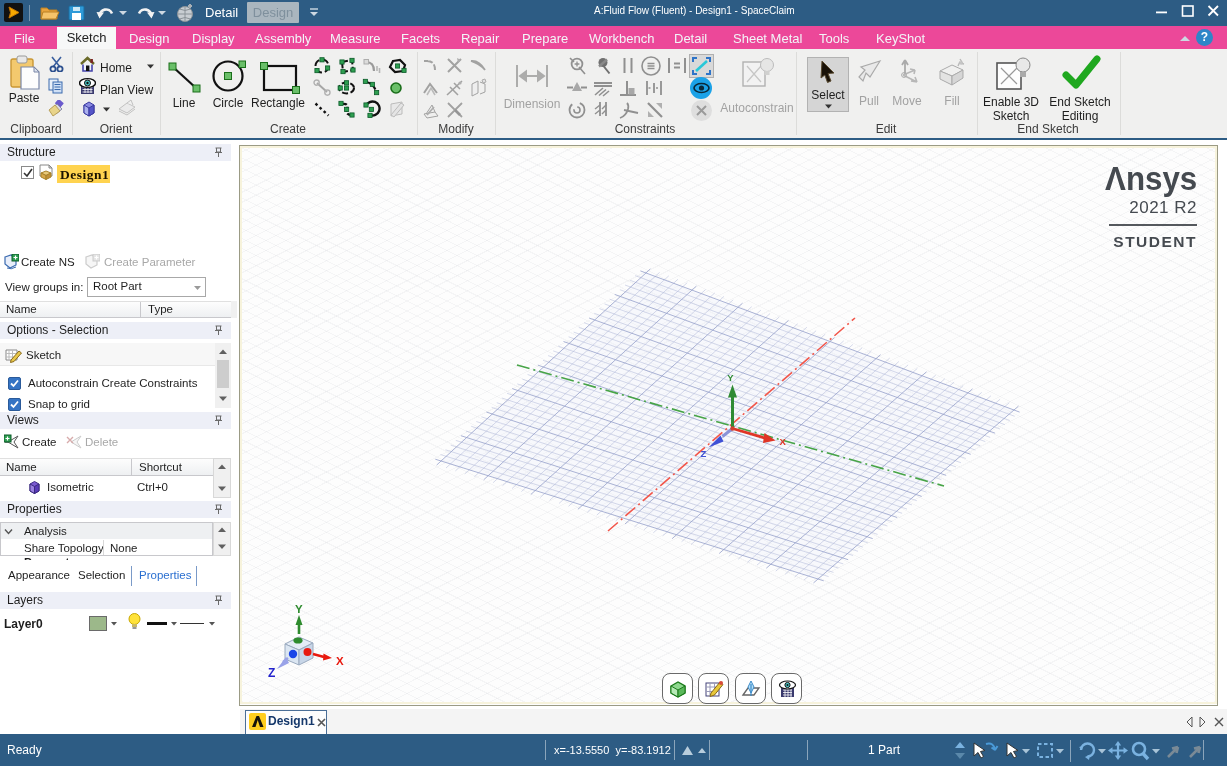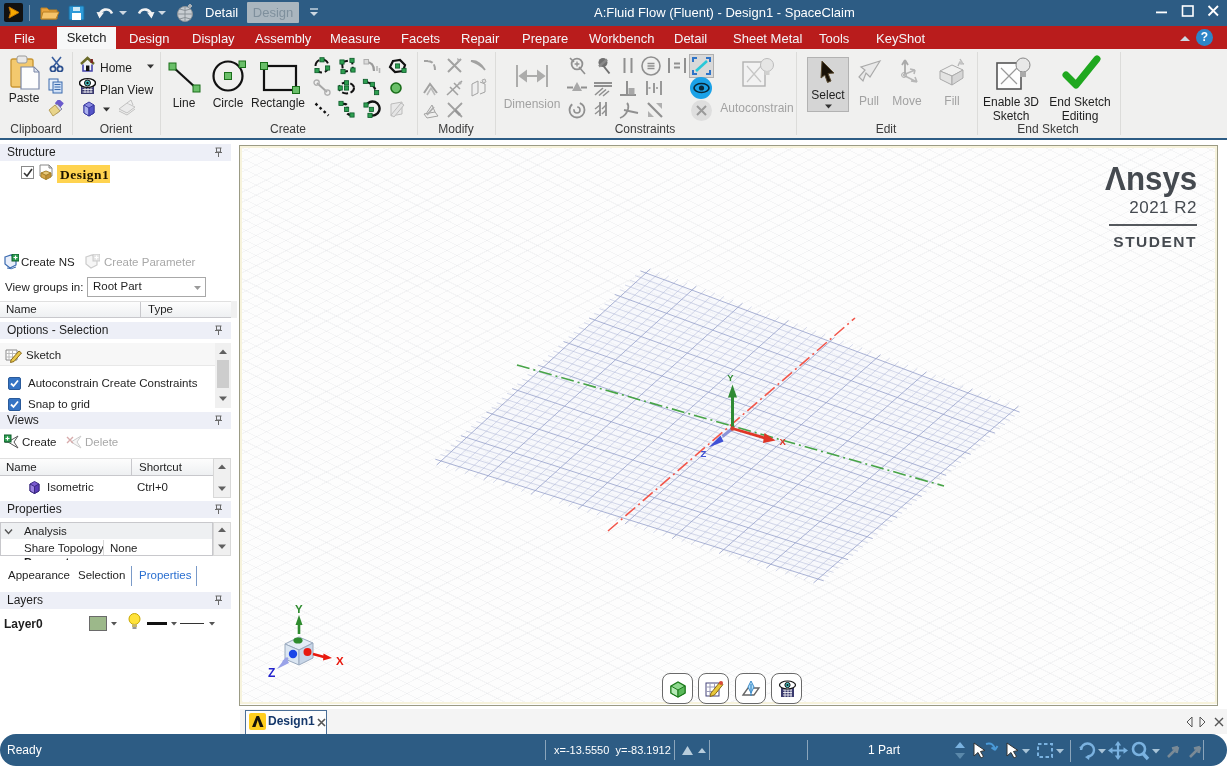--- a/index.html
+++ b/index.html
@@ -1,34 +1,34 @@
 <!DOCTYPE html>
 <html><head><meta charset="utf-8">
 <style>
 *{margin:0;padding:0;box-sizing:border-box;}
 body{width:1227px;height:766px;overflow:hidden;font-family:"Liberation Sans",sans-serif;position:relative;background:#fff;}
 .abs{position:absolute;}
 #titlebar{left:0;top:0;width:1227px;height:26px;background:#2d5c84;}
-#menubar{left:0;top:26px;width:1227px;height:23px;background:#b91c1c;}
+#menubar{left:0;top:26px;width:1227px;height:23px;background:#ec4899;}
 .mtab{position:absolute;top:5px;color:#f2f5f8;font-size:13px;}
 #ribbon{left:0;top:49px;width:1227px;height:89px;background:#f0f0ef;}
 #ribbon .sep{position:absolute;top:3px;width:1px;height:83px;background:#dcdcda;}
 .glabel{position:absolute;top:73px;font-size:12px;color:#3c3c3c;text-align:center;}
 .btnlabel{position:absolute;font-size:12px;color:#1e1e1e;text-align:center;}
 .btnlabel.gray{color:#a2a2a2;}
 #blueline{left:0;top:138px;width:1227px;height:2px;background:#2d5c84;}
 #leftpanel{left:0;top:140px;width:237px;height:594px;background:#fff;}
 .phead{position:absolute;left:0;width:231px;height:17px;background:#edeff7;color:#1e1e1e;font-size:12px;padding-left:7px;line-height:17px;}
 .pin{position:absolute;right:8px;top:3px;width:9px;height:11px;}
 .smalltxt{font-size:11.5px;color:#1e1e1e;}
 #viewport{left:239px;top:145px;width:979px;height:561px;border:1px solid #9b9b85;background:#fdfdfd;}
 #vpinner{position:absolute;left:0;top:0;width:977px;height:558px;border:2px solid #f7f3dc;
 background-image:repeating-linear-gradient(26.6deg,rgba(195,198,205,0.15) 0px,rgba(195,198,205,0.15) 1px,transparent 1px,transparent 9px),repeating-linear-gradient(-26.6deg,rgba(195,198,205,0.15) 0px,rgba(195,198,205,0.15) 1px,transparent 1px,transparent 9px);}
 #tabbar{left:240px;top:709px;width:987px;height:25px;background:#f4f4f4;}
-#statusbar{left:0;top:734px;width:1227px;height:32px;background:#2d5c84;color:#fff;font-size:12px;border-radius:16px;}
+#statusbar{left:0;top:734px;width:1227px;height:32px;background:#2d5c84;color:#fff;font-size:12px;}
 .ssep{position:absolute;top:6px;width:1px;height:20px;background:rgba(255,255,255,0.45);}
 .vtxt{color:#fff;position:absolute;}
 </style></head>
 <body>
 <div class="abs" id="titlebar">
     <svg class="abs" style="left:4px;top:3px" width="19" height="19">
       <rect x="0" y="0" width="19" height="19" rx="2" fill="#111"></rect>
       <path d="M5 4 L15 9.5 L5 15 Q8 9.5 5 4 Z" fill="#f8a800" stroke="#c87800" stroke-width="1"></path>
     </svg>
     <div class="abs" style="left:29px;top:5px;width:1px;height:16px;background:rgba(255,255,255,0.35)"></div>
@@ -55,21 +55,21 @@
       <circle cx="9" cy="10" r="7.5" fill="#c8cdd2" stroke="#8a9298"></circle>
       <path d="M9 2.5 L9 17.5 M1.5 10 L16.5 10 M3.5 5 Q9 8 14.5 5 M3.5 15 Q9 12 14.5 15" stroke="#8a9298" fill="none"></path>
       <path d="M12 2 h4 M14 0 v4" stroke="#a8b0b6" stroke-width="2"></path>
     </svg>
     <div class="abs" style="left:205px;top:5px;color:#fff;font-size:13px">Detail</div>
     <div class="abs" style="left:247px;top:2px;width:52px;height:21px;background:#aab6bf;border-radius:1px;color:#7f909d;font-size:13px;text-align:center;line-height:21px">Design</div>
     <svg class="abs" style="left:308px;top:8px" width="12" height="10">
       <path d="M2 1 h8" stroke="#cdd8e2" stroke-width="1.4"></path>
       <path d="M2 4 l4 4 l4 -4 z" fill="#cdd8e2"></path>
     </svg>
-    <div class="abs" style="left:594px;top:5px;color:#fff;font-size:13px">A:Fluid Flow (Fluent) - Design1 - SpaceClaim</div>
+    <div class="abs" style="left:594px;top:5px;color:#fff;font-size:10px">A:Fluid Flow (Fluent) - Design1 - SpaceClaim</div>
     <svg class="abs" style="left:1152px;top:0" width="75" height="26">
       <rect x="4" y="11.5" width="11" height="1.8" fill="#fff"></rect>
       <rect x="30.5" y="6" width="10.5" height="10" fill="none" stroke="#fff" stroke-width="1.6"></rect>
       <path d="M56.5 6 L66 15.5 M66 6 L56.5 15.5" stroke="#fff" stroke-width="1.8"></path>
     </svg>
   </div>
 <div class="abs" id="menubar">
     <div class="mtab" style="left:14px">File</div>
     <div class="mtab" style="left:129px">Design</div>
     <div class="mtab" style="left:192px">Display</div>

